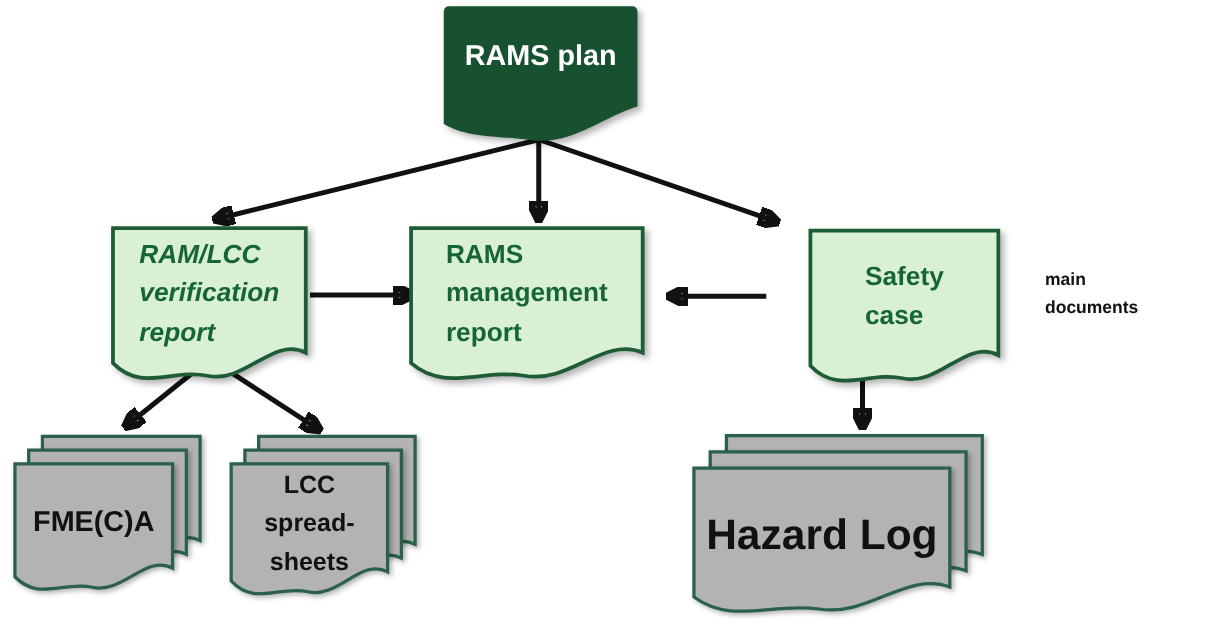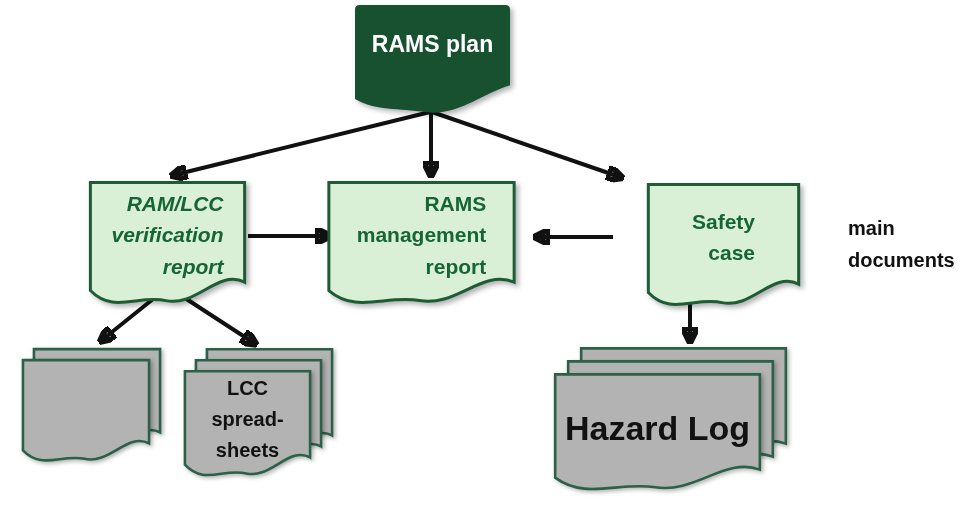--- a/index.html
+++ b/index.html
@@ -14,39 +14,38 @@
   html,body{margin:0;padding:0;background:#ffffff;}
   .canvas{
     position:relative;width:980px;height:512px;background:#ffffff;overflow:hidden;
     font-family:"Liberation Sans", sans-serif;
   }
   .node{position:absolute;}
   .node svg{position:absolute;inset:0;width:100%;height:100%;overflow:visible;
     filter:drop-shadow(3px 3px 2.5px rgba(0,0,0,0.30));}
   .node .label{
     position:absolute;inset:0;display:flex;align-items:center;justify-content:center;
-    text-align:right;font-weight:bold;white-space:pre-line;
+    text-align:left;font-weight:bold;white-space:pre-line;
   }
   .banner-shape path{fill:var(--dark-green);stroke:none;}
   .banner .label{color:#ffffff;font-size:23px;padding-bottom:30px;}
   .doc-shape path{fill:var(--light-green);stroke:var(--green-border);stroke-width:3;vector-effect:non-scaling-stroke;}
   .doc .label{color:var(--green-text);font-size:21px;line-height:1.5;padding-bottom:24px;}
   .stack{position:absolute;}
   .page{position:absolute;}
   .page svg{position:absolute;inset:0;width:100%;height:100%;overflow:visible;
     filter:drop-shadow(2.5px 2.5px 2px rgba(0,0,0,0.30));}
   .page path{fill:var(--gray-fill);stroke:var(--gray-border);stroke-width:2.6;vector-effect:non-scaling-stroke;}
   .page .label{
     position:absolute;inset:0;display:flex;align-items:center;justify-content:center;
     text-align:center;font-weight:bold;color:var(--ink);white-space:pre-line;padding-bottom:16px;
   }
   .side-label{
-    position:absolute;font-weight:bold;color:var(--ink);font-size:20px;line-height:1.6;
+    position:absolute;font-weight:bold;color:var(--ink);font-size:14px;line-height:1.6;
     white-space:pre-line;
-    margin-left:12px;
   }
   .edges{position:absolute;inset:0;width:980px;height:512px;pointer-events:none;}
   .edges path{stroke:var(--ink);stroke-width:4;fill:none;}
 </style>
 </head>
 <body>
 
 <div class="canvas">
 
   <svg class="edges" viewBox="0 0 980 512">
@@ -102,20 +101,26 @@
     <div class="page" style="left:22px;top:0;width:130px;height:112px;">
       <svg viewBox="0 0 100 80" preserveAspectRatio="none">
           <path d="M1.5,1.5 L98.5,1.5 L98.5,61 C82,53 68,76 49,72 C31,68.5 16,80 1.5,66 Z"></path>
         </svg>
     </div>
     <div class="page" style="left:11px;top:11px;width:130px;height:112px;">
       <svg viewBox="0 0 100 80" preserveAspectRatio="none">
           <path d="M1.5,1.5 L98.5,1.5 L98.5,61 C82,53 68,76 49,72 C31,68.5 16,80 1.5,66 Z"></path>
         </svg>
     </div>
+    <div class="page" style="left:0;top:22px;width:130px;height:112px;">
+      <svg viewBox="0 0 100 80" preserveAspectRatio="none">
+          <path d="M1.5,1.5 L98.5,1.5 L98.5,61 C82,53 68,76 49,72 C31,68.5 16,80 1.5,66 Z"></path>
+        </svg>
+      <div class="label" style="font-size:23px;">FME(C)A</div>
+    </div>
   </div>
 
   <div class="stack" style="left:183px;top:347px;width:151px;height:140px;">
     <div class="page" style="left:22px;top:0;width:129px;height:116px;">
       <svg viewBox="0 0 100 80" preserveAspectRatio="none">
           <path d="M1.5,1.5 L98.5,1.5 L98.5,61 C82,53 68,76 49,72 C31,68.5 16,80 1.5,66 Z"></path>
         </svg>
     </div>
     <div class="page" style="left:11px;top:11px;width:129px;height:116px;">
       <svg viewBox="0 0 100 80" preserveAspectRatio="none">

